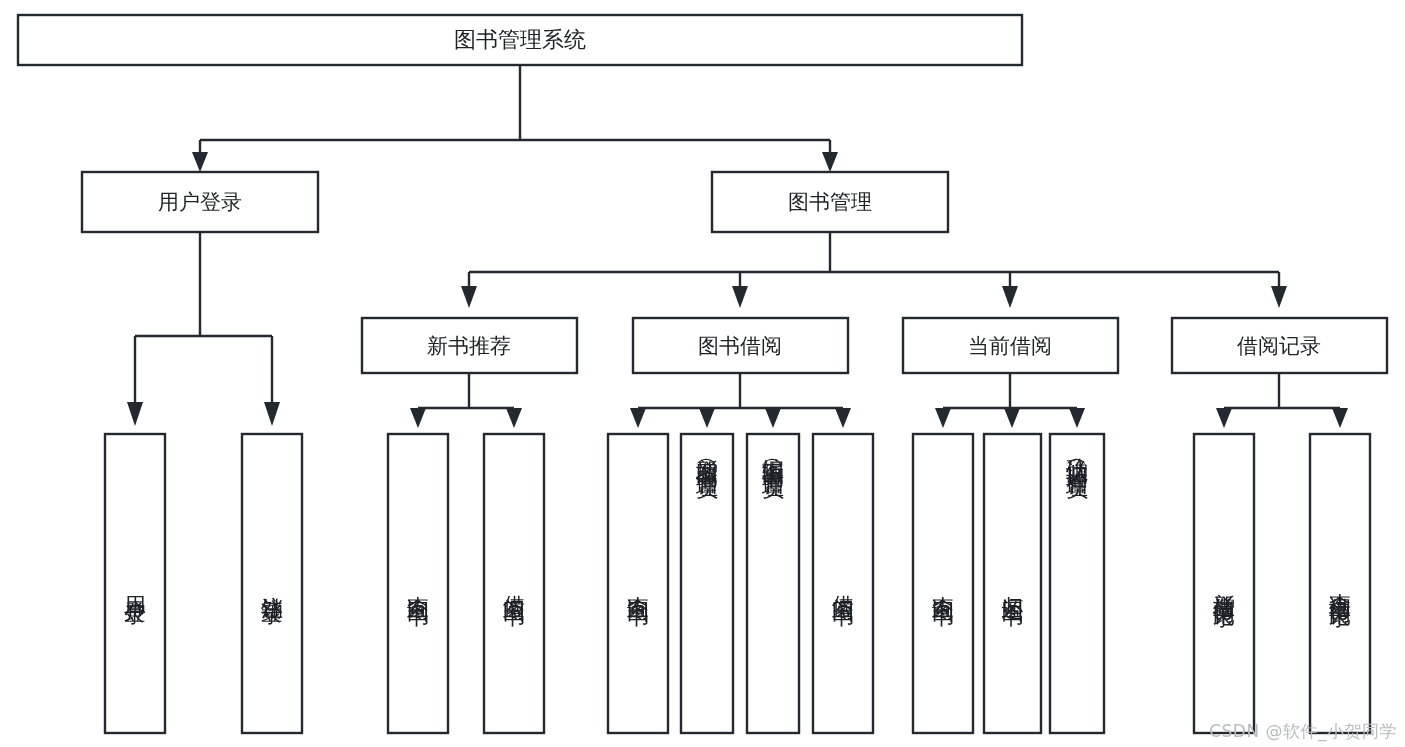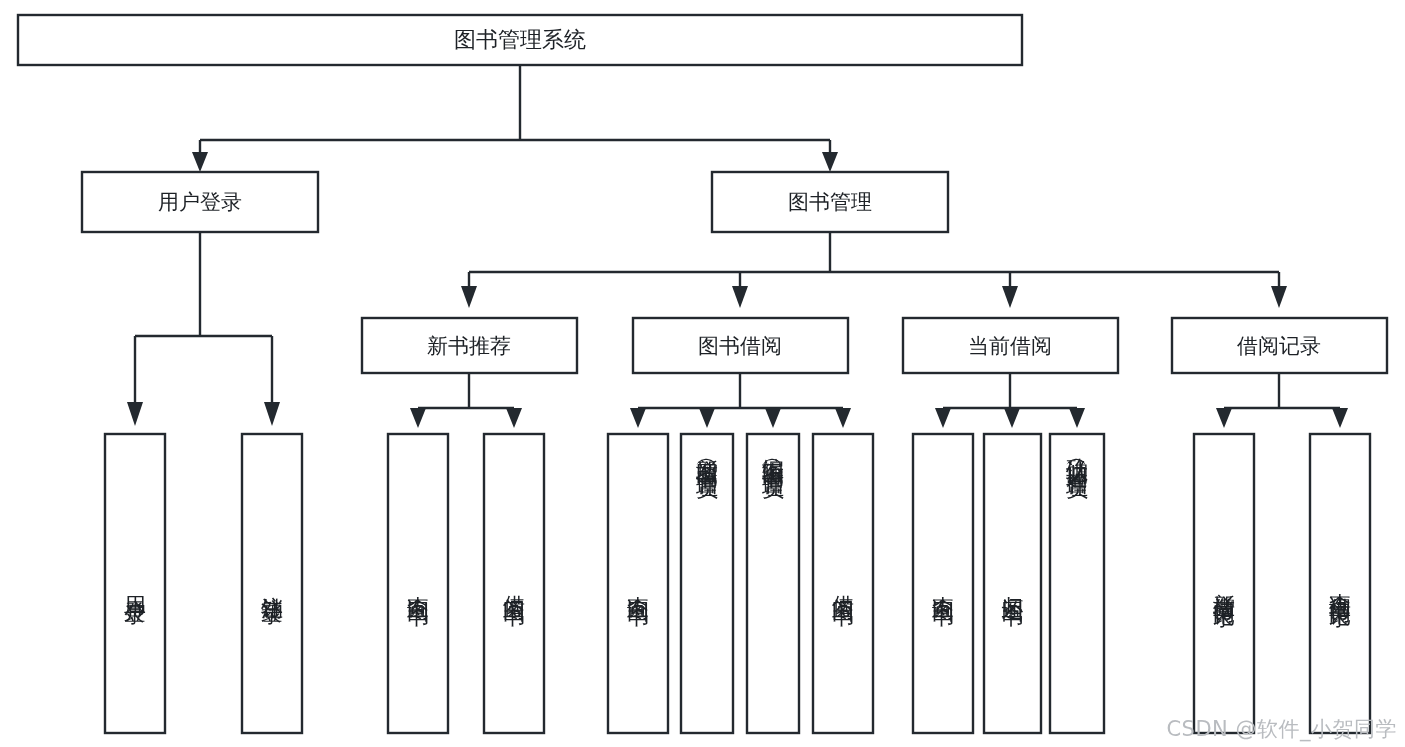--- a/index.html
+++ b/index.html
@@ -71,21 +71,21 @@
     line-height: 1.28;
     letter-spacing: 3px;
     color: #1d2126;
     white-space: nowrap;
   }
   .watermark {
     position: absolute;
     right: 8px;
     bottom: 4px;
     font-family: "DejaVu Sans", "Liberation Sans", sans-serif;
-    font-size: 21px;
+    font-size: 17px;
     color: #b9bcc0;
     letter-spacing: 0.5px;
     user-select: none;
   }
 </style>
 </head>
 <body>
 
 <div id="diagram-root">
 

